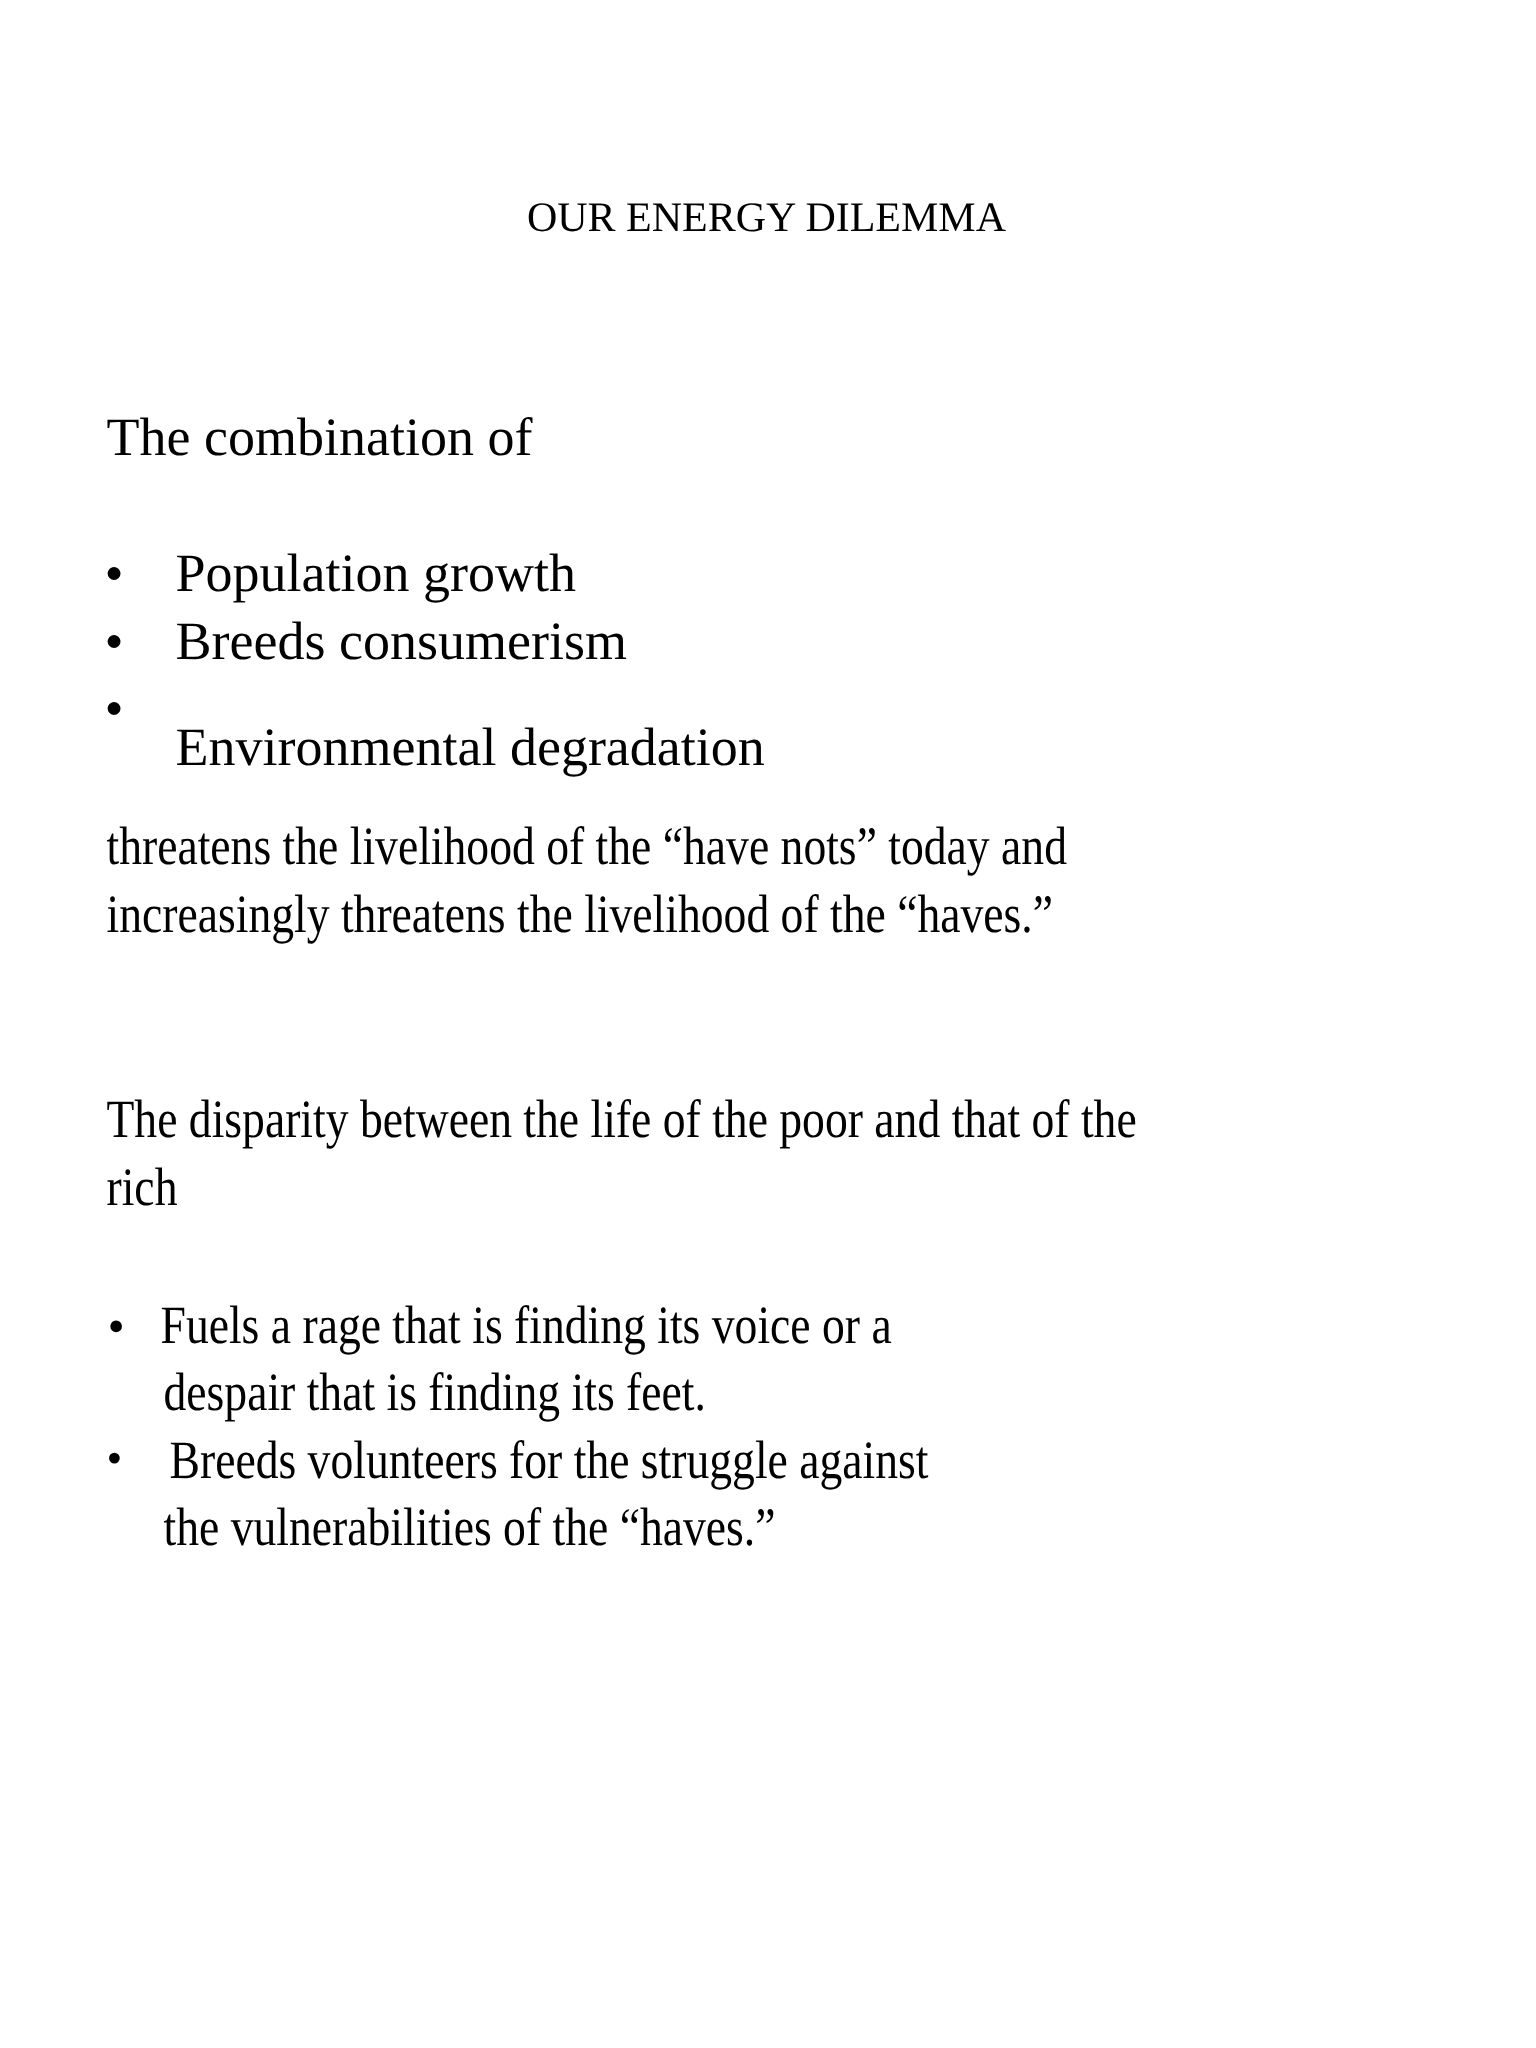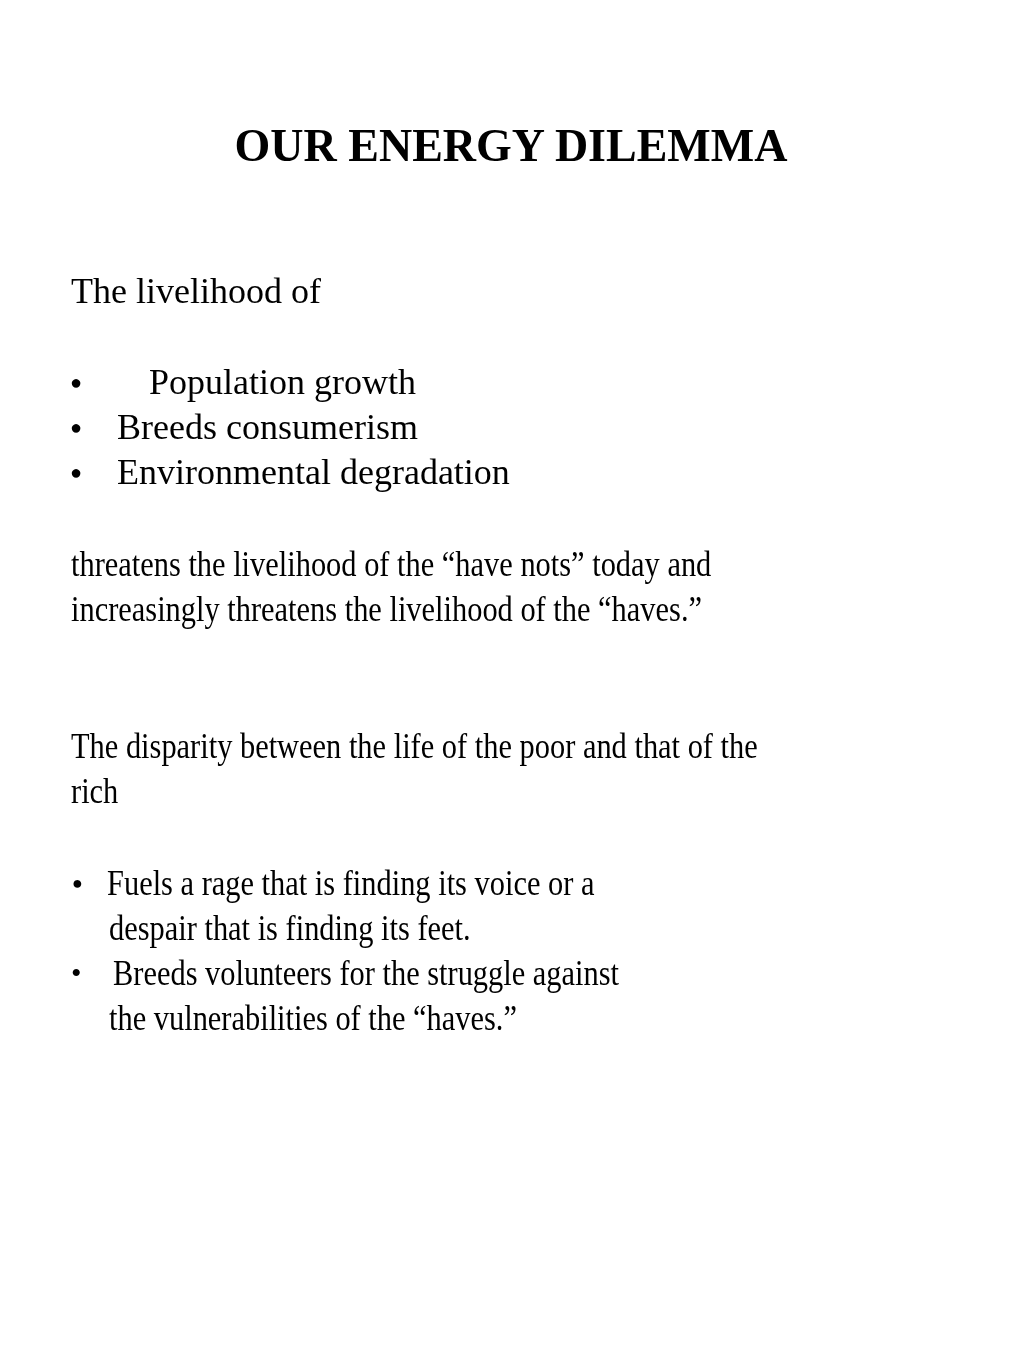--- a/index.html
+++ b/index.html
@@ -1,43 +1,43 @@
 <!DOCTYPE html>
 <html><head>
   <meta charset="utf-8">
   <style>
     html, body { margin: 0; padding: 0; background: #ffffff; }
     body { width: 1024px; height: 1365px; position: relative; overflow: hidden;
            font-family: "Liberation Serif", "DejaVu Serif", serif; color: #000; }
     .line { position: absolute; white-space: nowrap; font-size: 36px; line-height: 44px; }
-    .title { font-weight: bold; font-size: 46px; line-height: 44px; }
+    .title { font-weight: normal; font-size: 28px; line-height: 44px; }
     .cond { transform-origin: left center; }
     .bullet { position: absolute; font-size: 30px; line-height: 44px; }
   </style>
 </head>
 <body>
 
 <div>
 
   <div class="line title" style="left:0; width:1022px; text-align:center; top:124px;">OUR ENERGY DILEMMA</div>
 
-  <div class="line" style="left:71px; top:269px;">The livelihood of</div>
+  <div class="line" style="left:71px; top:269px;">The combination of</div>
 
   <div>
     <div>
       <span class="bullet" style="left:70px; top:360px; font-size:20px;">●</span>
-      <span class="line" style="left:117px; top:360px;margin-left:32px;">Population growth</span>
+      <span class="line" style="left:117px; top:360px;">Population growth</span>
     </div>
     <div>
       <span class="bullet" style="left:70px; top:405px; font-size:20px;">●</span>
       <span class="line" style="left:117px; top:405px;">Breeds consumerism</span>
     </div>
     <div>
       <span class="bullet" style="left:70px; top:450px; font-size:20px;">●</span>
-      <span class="line" style="left:117px; top:450px;">Environmental degradation</span>
+      <span class="line" style="left:117px; top:476px;">Environmental degradation</span>
     </div>
   </div>
 
   <div>
     <div class="line cond" style="left:71px; top:542px; transform:scaleX(0.845);">threatens the livelihood of the “have nots” today and</div>
     <div class="line cond" style="left:71px; top:587px; transform:scaleX(0.845);">increasingly threatens the livelihood of the “haves.”</div>
   </div>
 
   <div>
     <div class="line cond" style="left:71px; top:724px; transform:scaleX(0.845);">The disparity between the life of the poor and that of the</div>

